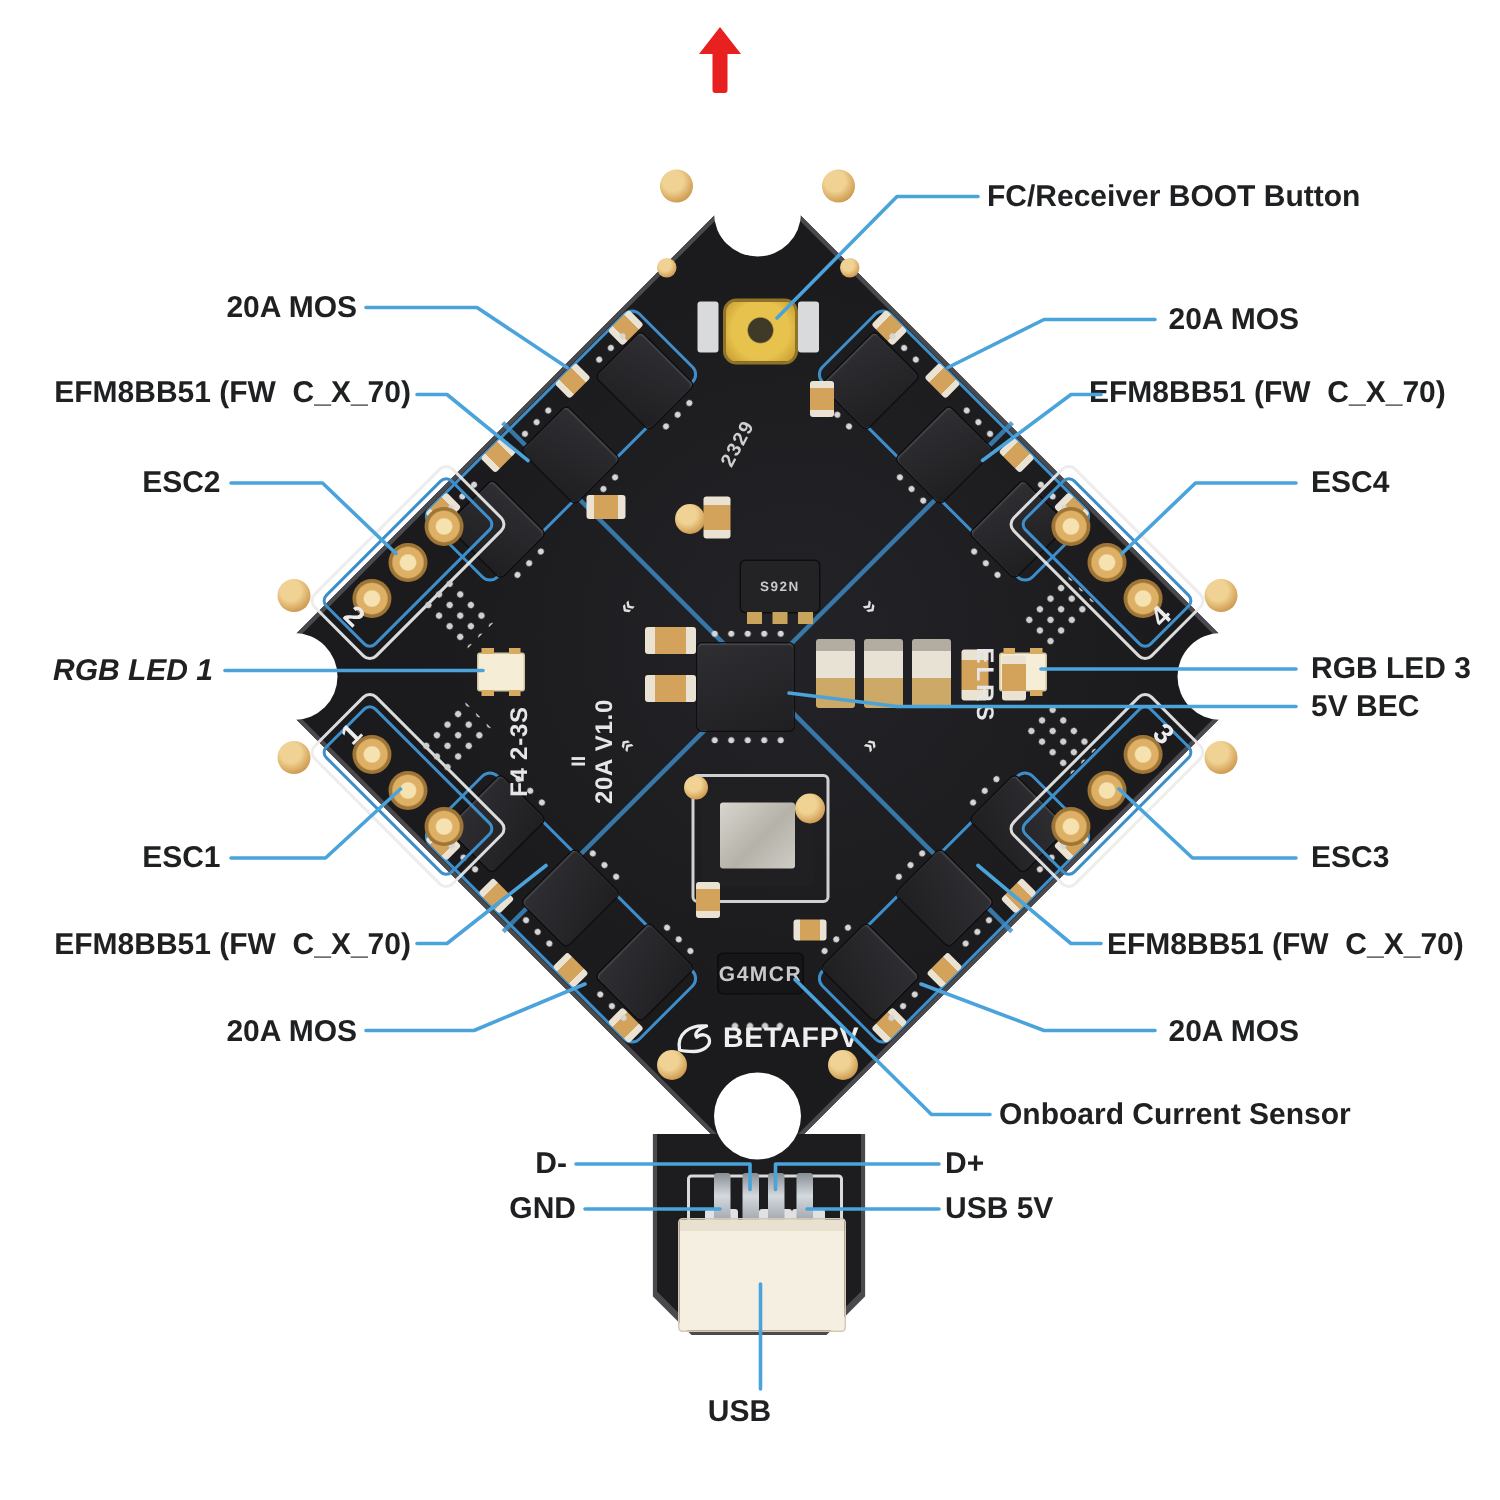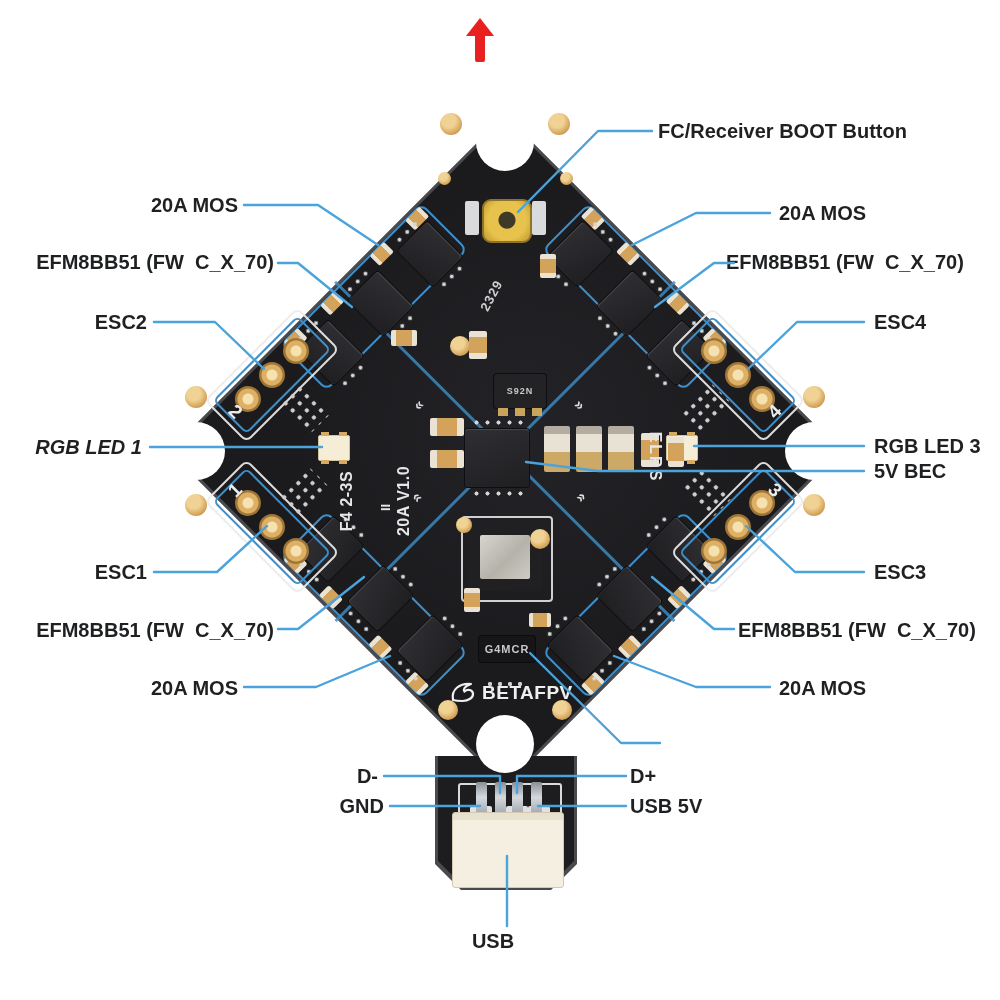--- a/index.html
+++ b/index.html
@@ -196,21 +196,21 @@
   </div>
 
   <div class="abs" style="left:494px;top:374px;width:52px;height:34px;background:#232326;border-radius:3px;z-index:4;box-shadow:0 0 0 1px #0e0e10;">
     <span class="chiptxt">S92N</span>
     <div class="abs" style="left:4px;bottom:-8px;width:10px;height:8px;background:#c9a45c;"></div>
     <div class="abs" style="left:21px;bottom:-8px;width:10px;height:8px;background:#c9a45c;"></div>
     <div class="abs" style="left:38px;bottom:-8px;width:10px;height:8px;background:#c9a45c;"></div>
   </div>
 
   <div class="abs" style="left:479px;top:636px;width:56px;height:26px;background:#161618;border-radius:3px;z-index:4;box-shadow:0 0 0 1px #0c0c0e;">
-    <span class="chiptxt" style="font-size:11px;">G4MCR</span>
+    <span class="chiptxt" style="font-size:14px;">G4MCR</span>
   </div>
 
   <div class="bigcap" style="left:544px;top:426px;"></div>
   <div class="bigcap" style="left:576px;top:426px;"></div>
   <div class="bigcap" style="left:608px;top:426px;"></div>
   <div class="cap-v" style="left:641px;top:433px;width:18px;height:34px;"></div>
   <div class="cap-v" style="left:668px;top:437px;width:16px;height:30px;"></div>
 
   <div class="cap-h" style="left:430px;top:418px;width:34px;height:18px;"></div>
   <div class="cap-h" style="left:430px;top:450px;width:34px;height:18px;"></div>
@@ -293,17 +293,18 @@
 
   <div class="lbl" style="left:658px;top:119px;">FC/Receiver BOOT Button</div>
   <div class="lbl" style="left:779px;top:201px;">20A MOS</div>
   <div class="lbl" style="left:726px;top:250px;">EFM8BB51 (FW&nbsp; C_X_70)</div>
   <div class="lbl" style="left:874px;top:310px;">ESC4</div>
   <div class="lbl" style="left:874px;top:434px;">RGB LED 3</div>
   <div class="lbl" style="left:874px;top:459px;">5V BEC</div>
   <div class="lbl" style="left:874px;top:560px;">ESC3</div>
   <div class="lbl" style="left:738px;top:618px;">EFM8BB51 (FW&nbsp; C_X_70)</div>
   <div class="lbl" style="left:779px;top:676px;">20A MOS</div>
+  <div class="lbl" style="left:666px;top:731px;">Onboard Current Sensor</div>
   <div class="lbl" style="left:630px;top:764px;">D+</div>
   <div class="lbl" style="left:630px;top:794px;">USB 5V</div>
   <div class="lbl lbl-c" style="left:493px;top:929px;">USB</div>
 
 </div>
 
 </body></html>

